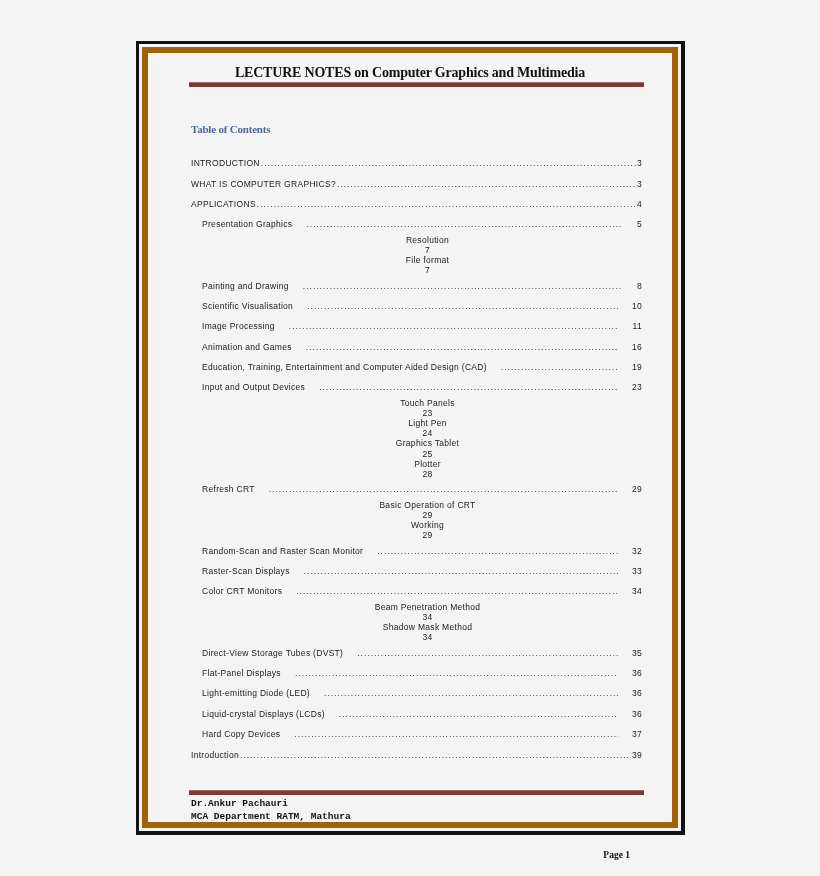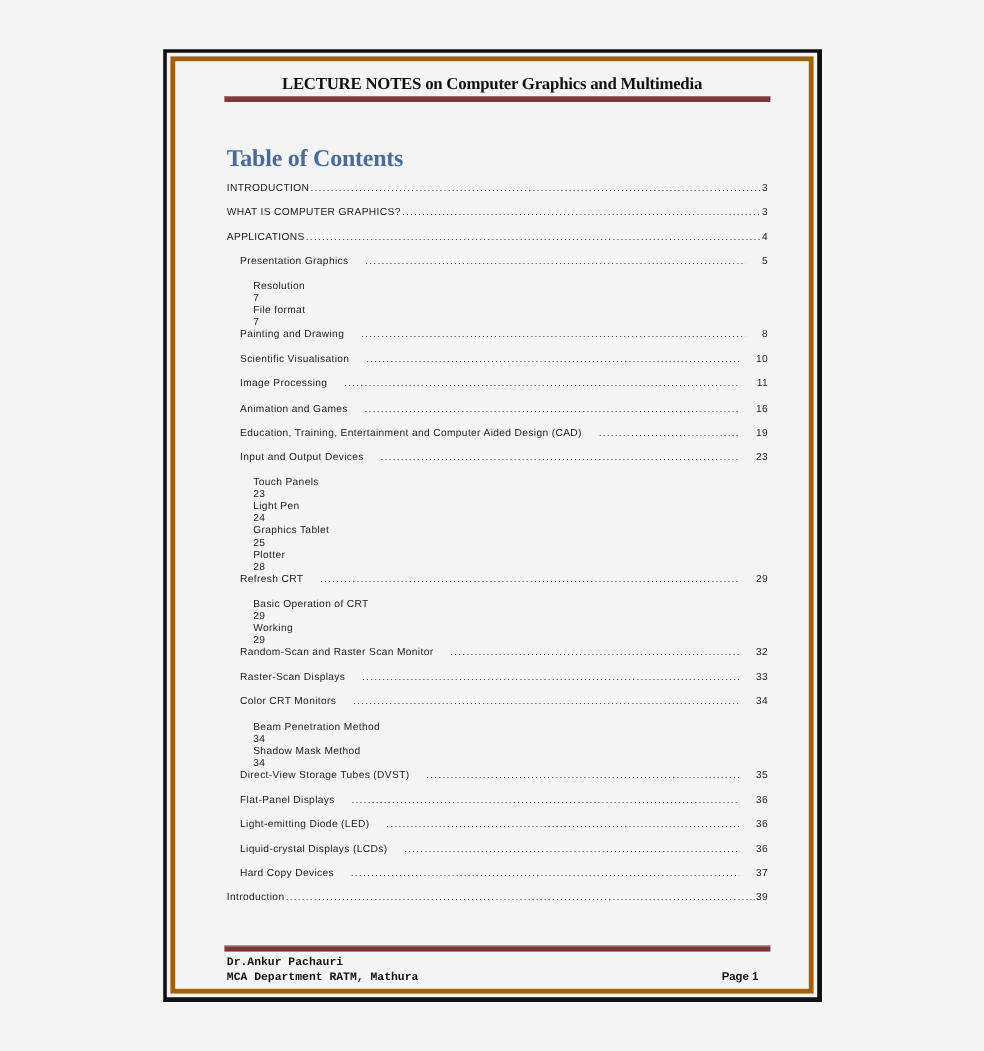--- a/index.html
+++ b/index.html
@@ -26,21 +26,21 @@
       border-right-width: 4px;
       border-bottom-width: 4px;
       background: #f4f4f4;
     }
     .page-inner {
       position: absolute;
       left: 3px;
       top: 3px;
       right: 3px;
       bottom: 3px;
-      border: 4px solid #a16207;
+      border: 6px solid #a16207;
     }
     .header-title {
       position: absolute;
       left: 0;
       right: 0;
       top: 12px;
       text-align: center;
       font-family: "Liberation Serif", serif;
       font-weight: bold;
       font-size: 14px;
@@ -56,36 +56,36 @@
       border-top: 1px solid #a86a6a;
     }
     .rule.header { top: 29px; }
     .rule.footer { top: 737px; }
     .toc-title {
       position: absolute;
       left: 43px;
       top: 70px;
       font-family: "Liberation Serif", serif;
       font-weight: bold;
-      font-size: 20px;
+      font-size: 11px;
       color: #4a6a9a;
       letter-spacing: -0.2px;
     }
     .toc-list {
       position: absolute;
       left: 43px;
       top: 100px;
       width: 451px;
       margin: 0;
       padding: 0;
       list-style: none;
     }
     .toc-entry {
       display: flex;
-      align-items: flex-start;
+      align-items: center;
       height: 20.4px;
       font-family: "Liberation Sans", sans-serif;
       font-size: 8.5px;
       color: #1a1a1a;
       letter-spacing: 0.3px;
       white-space: nowrap;
     }
     .toc-entry.lvl1 { padding-left: 0; }
     .toc-entry.lvl2 { padding-left: 11px; gap: 13px; }
     .toc-entry.lvl3 { padding-left: 22px; flex-direction: column; }
@@ -107,22 +107,22 @@
       top: 744px;
       font-family: Liberation Mono, monospace;
       font-weight: bold;
       font-size: 9.5px;
       color: #111;
       line-height: 13px;
     }
     .footer-right {
       position: absolute;
       right: 42px;
-      top: 757px;
-      font-family: Liberation Sans, sans-serif;
+      top: 796px;
+      font-family: Liberation Serif, serif;
       font-weight: bold;
       font-size: 9.5px;
       color: #111;
       line-height: 13px;
     }
   </style>
 </head>
 <body>
 
 <div class="canvas">

